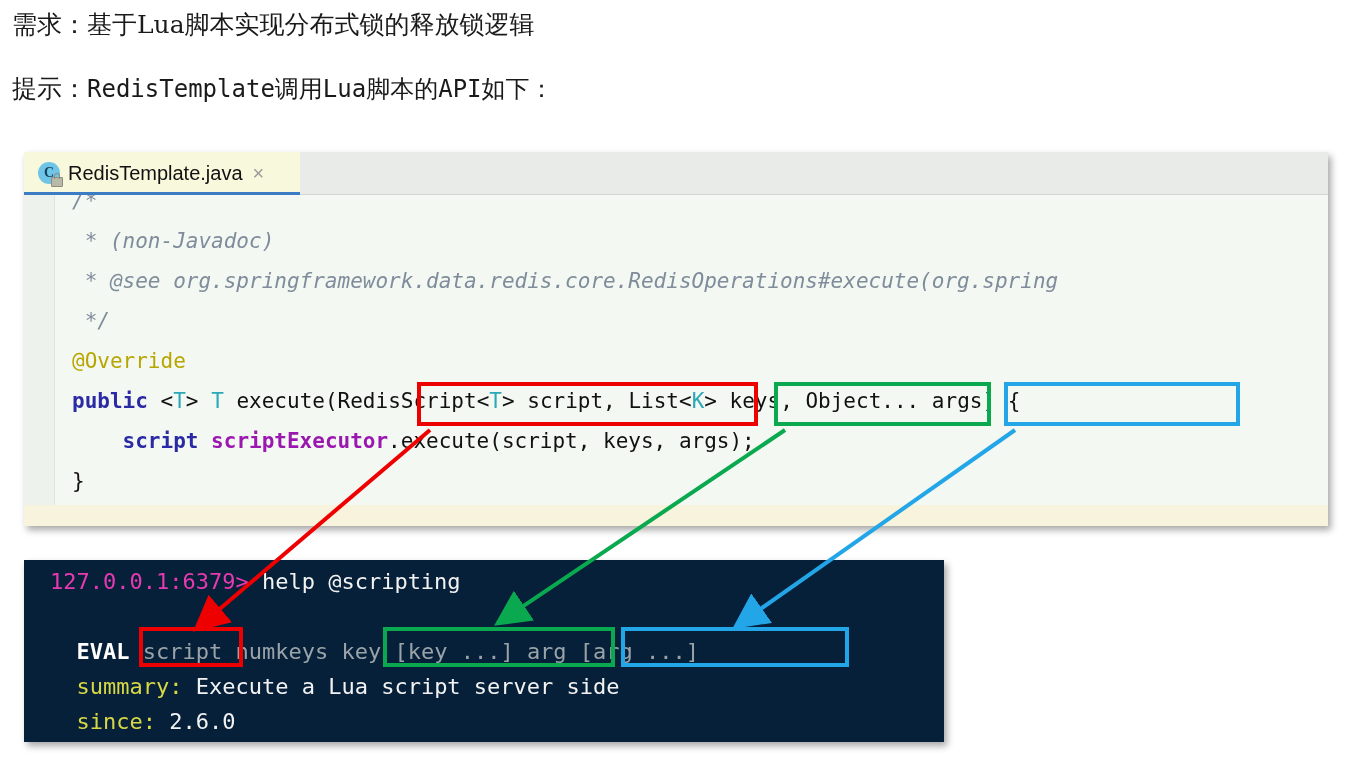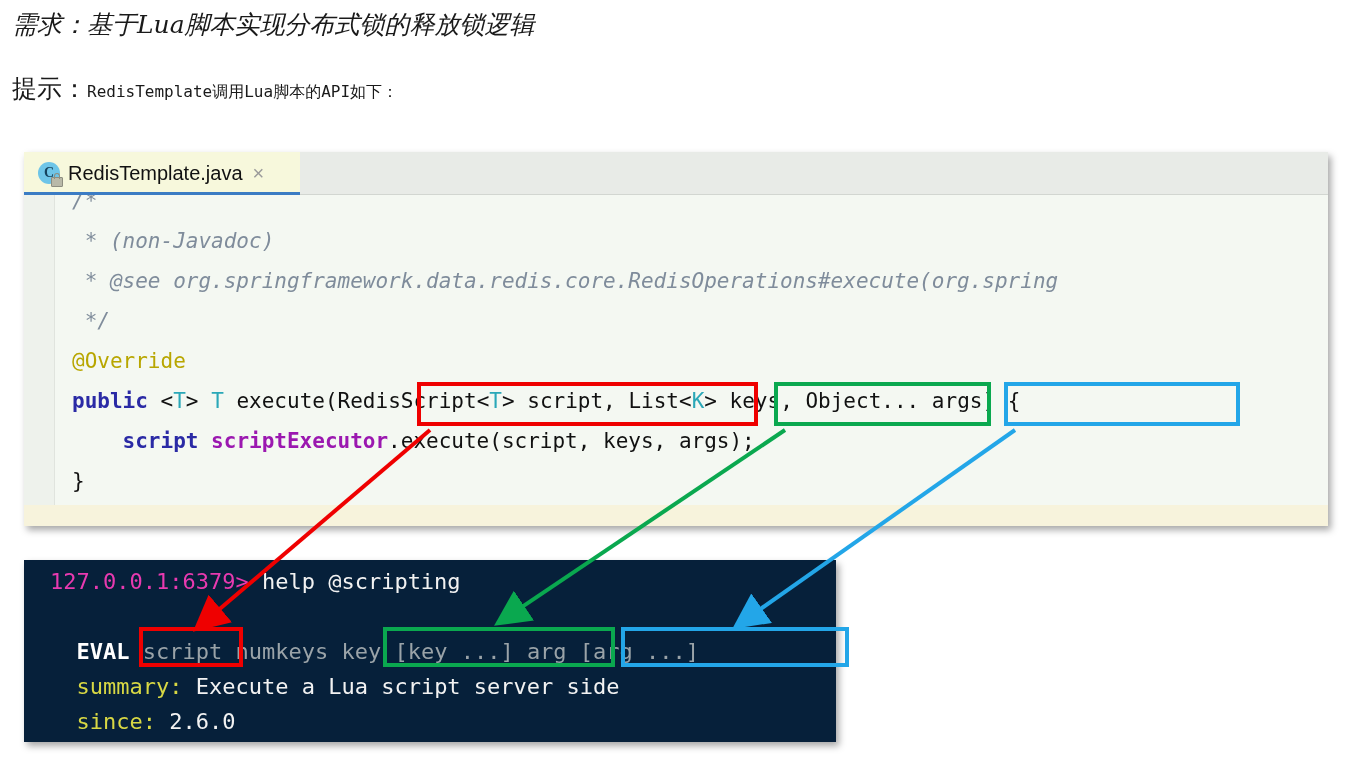--- a/index.html
+++ b/index.html
@@ -6,22 +6,22 @@
   body{
     width:1348px;height:761px;background:#ffffff;position:relative;overflow:hidden;
     font-family:"Liberation Sans","DejaVu Sans",sans-serif;
   }
   
   .heading{
     position:absolute;left:12px;
     font-family:"DejaVu Serif","Liberation Serif",serif;
     font-size:25px;color:#1a1a1a;white-space:nowrap;letter-spacing:0px;
   }
-  .heading .mono{font-family:"DejaVu Sans Mono","Liberation Mono",monospace;font-size:16px;}
-  #heading-1{top:8px;font-style:italic;}
+  .heading .mono{font-family:"DejaVu Sans Mono","Liberation Mono",monospace;font-size:24px;}
+  #heading-1{top:8px;}
   #heading-2{top:72px;}
 
   
   #editor-panel{
     position:absolute;left:24px;top:152px;width:1304px;height:374px;
     background:#f2f6f1;
     box-shadow:3px 4px 7px rgba(0,0,0,.35);
     overflow:hidden;
   }
   #editor-tabbar{
@@ -82,21 +82,21 @@
   .kw{color:#2a2aa5;font-weight:bold;text-align:right;}
   .typ{color:#2aa8b8;}
   .fld{color:#9b18b0;font-weight:bold;}
   .pln{color:#111;}
   #editor-footer{
     position:absolute;left:0;top:353px;width:1304px;height:21px;background:#f7f3dc;
   }
 
   
   #terminal{
-    position:absolute;left:24px;top:560px;width:812px;height:182px;
+    position:absolute;left:24px;top:560px;width:920px;height:182px;
     background:#06203a;
     box-shadow:3px 4px 7px rgba(0,0,0,.35);
     overflow:hidden;
   }
   #terminal-text{
     position:absolute;left:26px;top:4px;
     font-family:"DejaVu Sans Mono","Liberation Mono",monospace;
     font-size:22px;line-height:35px;white-space:pre;color:#e8e8e8;
   }
   .t-prompt{color:#e83ab0;}

